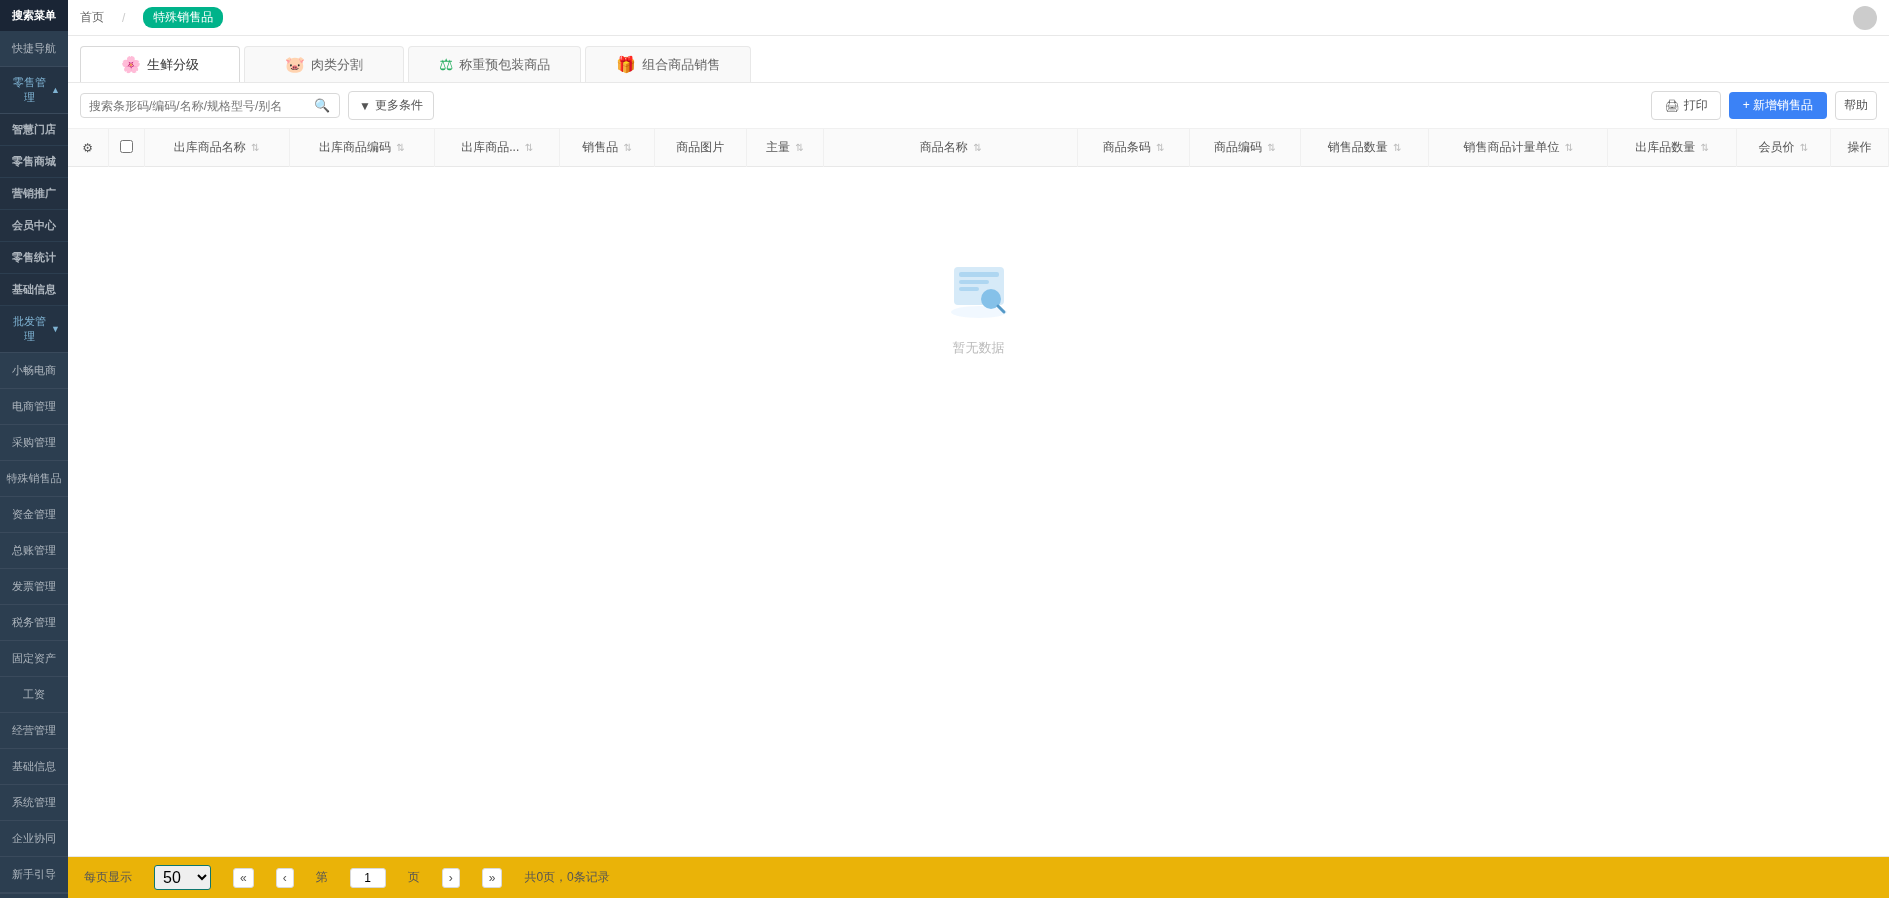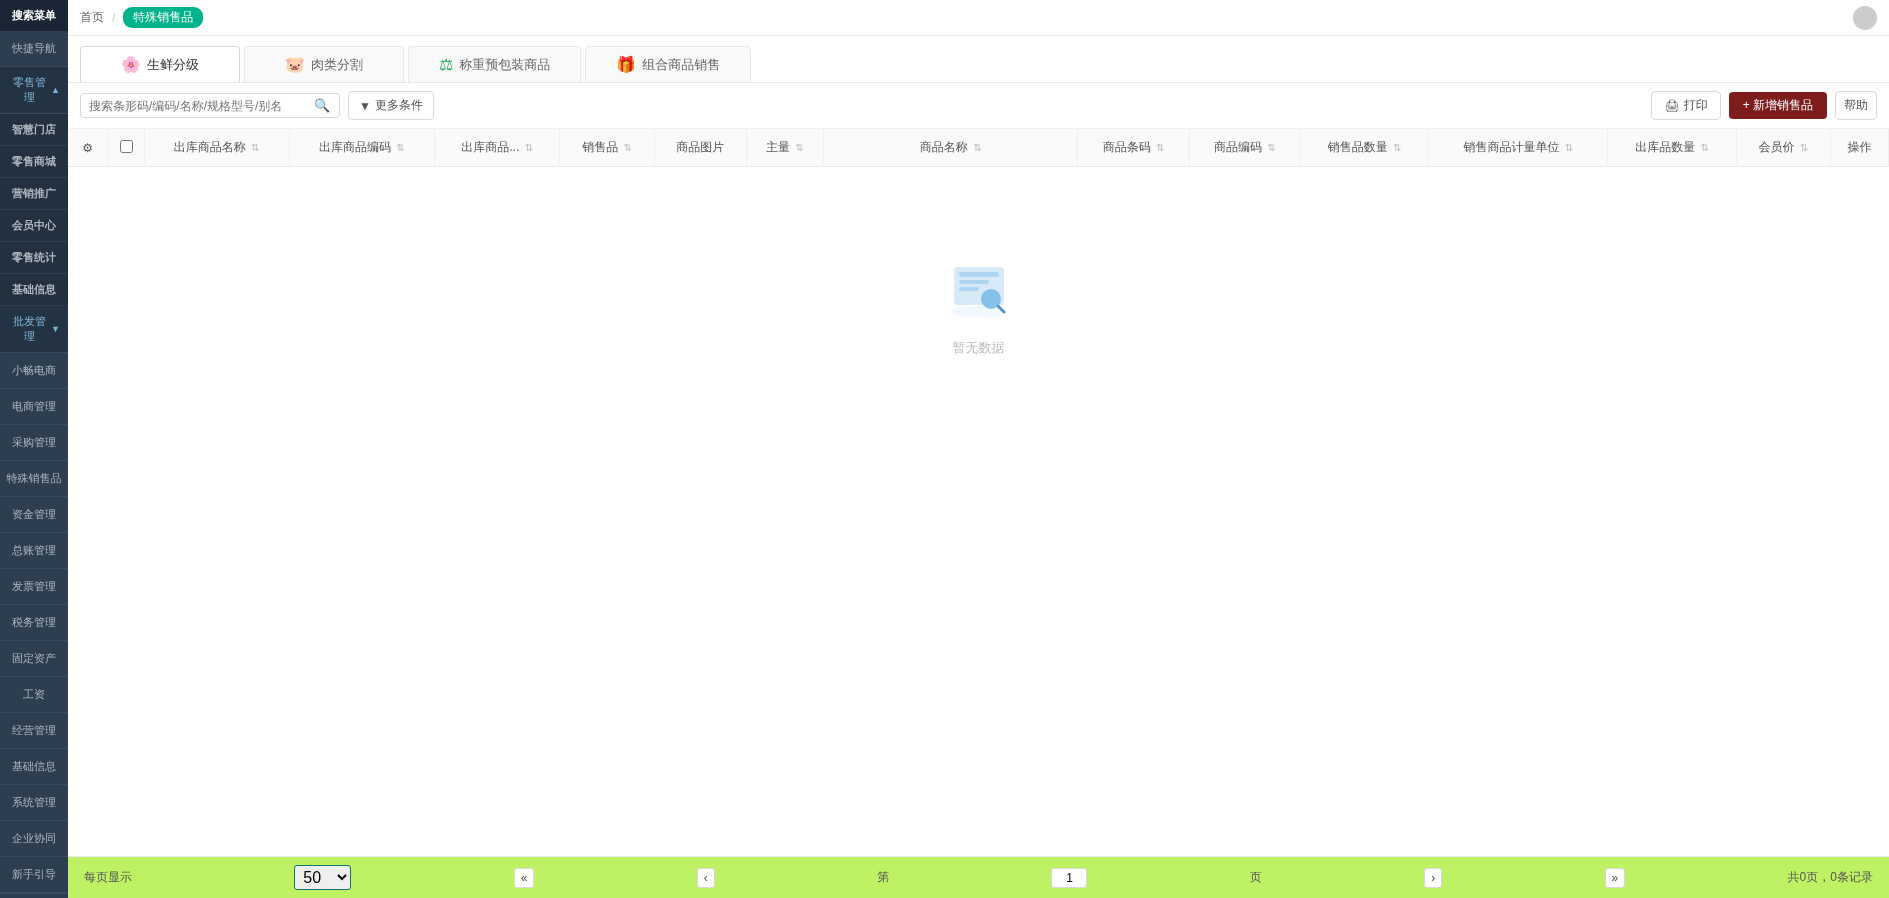--- a/index.html
+++ b/index.html
@@ -83,21 +83,21 @@
       padding: 0 12px;
       display: flex;
       align-items: center;
       height: 36px;
       border-bottom: 1px solid #e8e8e8;
       flex-shrink: 0;
     }
     .breadcrumb {
       display: flex;
       align-items: center;
-      gap: 8px;
+      gap: 18px;
       font-size: 12px;
       color: #666;
     }
     .breadcrumb .home { color: #666; }
     .breadcrumb .sep { color: #ccc; }
     .breadcrumb .current {
       background: #00b38a;
       color: #fff;
       padding: 2px 10px;
       border-radius: 9px;
@@ -217,21 +217,21 @@
     .add-btn {
       display: flex;
       align-items: center;
       gap: 4px;
       padding: 5px 14px;
       border: none;
       border-radius: 4px;
       cursor: pointer;
       font-size: 12px;
       color: #fff;
-      background: #7f1d1d;
+      background: #3b82f6;
     }
     .help-btn {
       padding: 5px 8px;
       border: 1px solid #d9d9d9;
       border-radius: 4px;
       cursor: pointer;
       font-size: 12px;
       color: #555;
       background: #fff;
     }
@@ -273,27 +273,27 @@
     }
     .empty-icon {
       width: 80px;
       height: 80px;
       margin-bottom: 12px;
     }
     .empty-text { font-size: 13px; color: #bbb; }
 
     
     .pagination-bar {
-      background: #bef264;
+      background: #eab308;
       border-top: 1px solid #e8e8e8;
       padding: 8px 16px;
       display: flex;
       align-items: center;
-      justify-content: space-between;
-      gap: 8px;
+      justify-content: flex-start;
+      gap: 22px;
       font-size: 12px;
       color: #555;
       flex-shrink: 0;
     }
     .pagination-bar select {
       padding: 2px 4px;
       border: 1px solid #0f766e;
       border-radius: 3px;
       font-size: 16px;
     }

